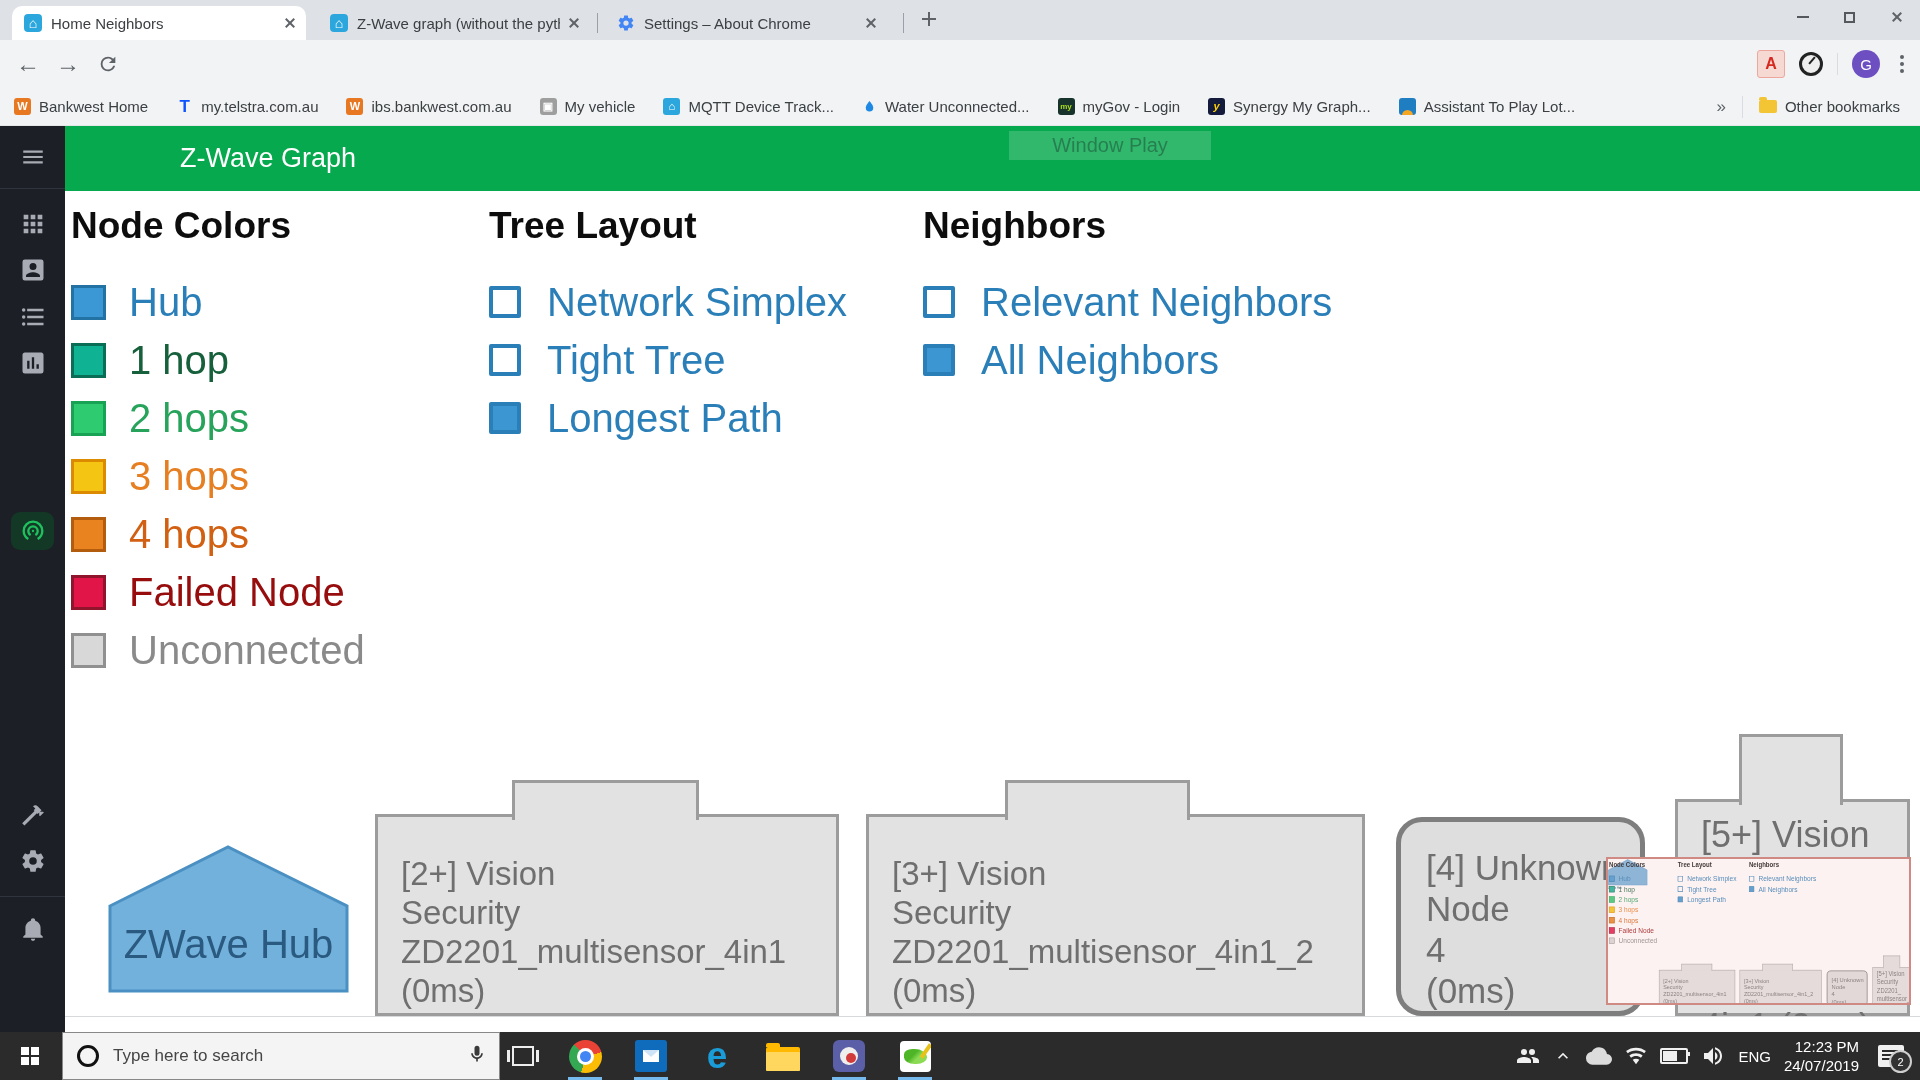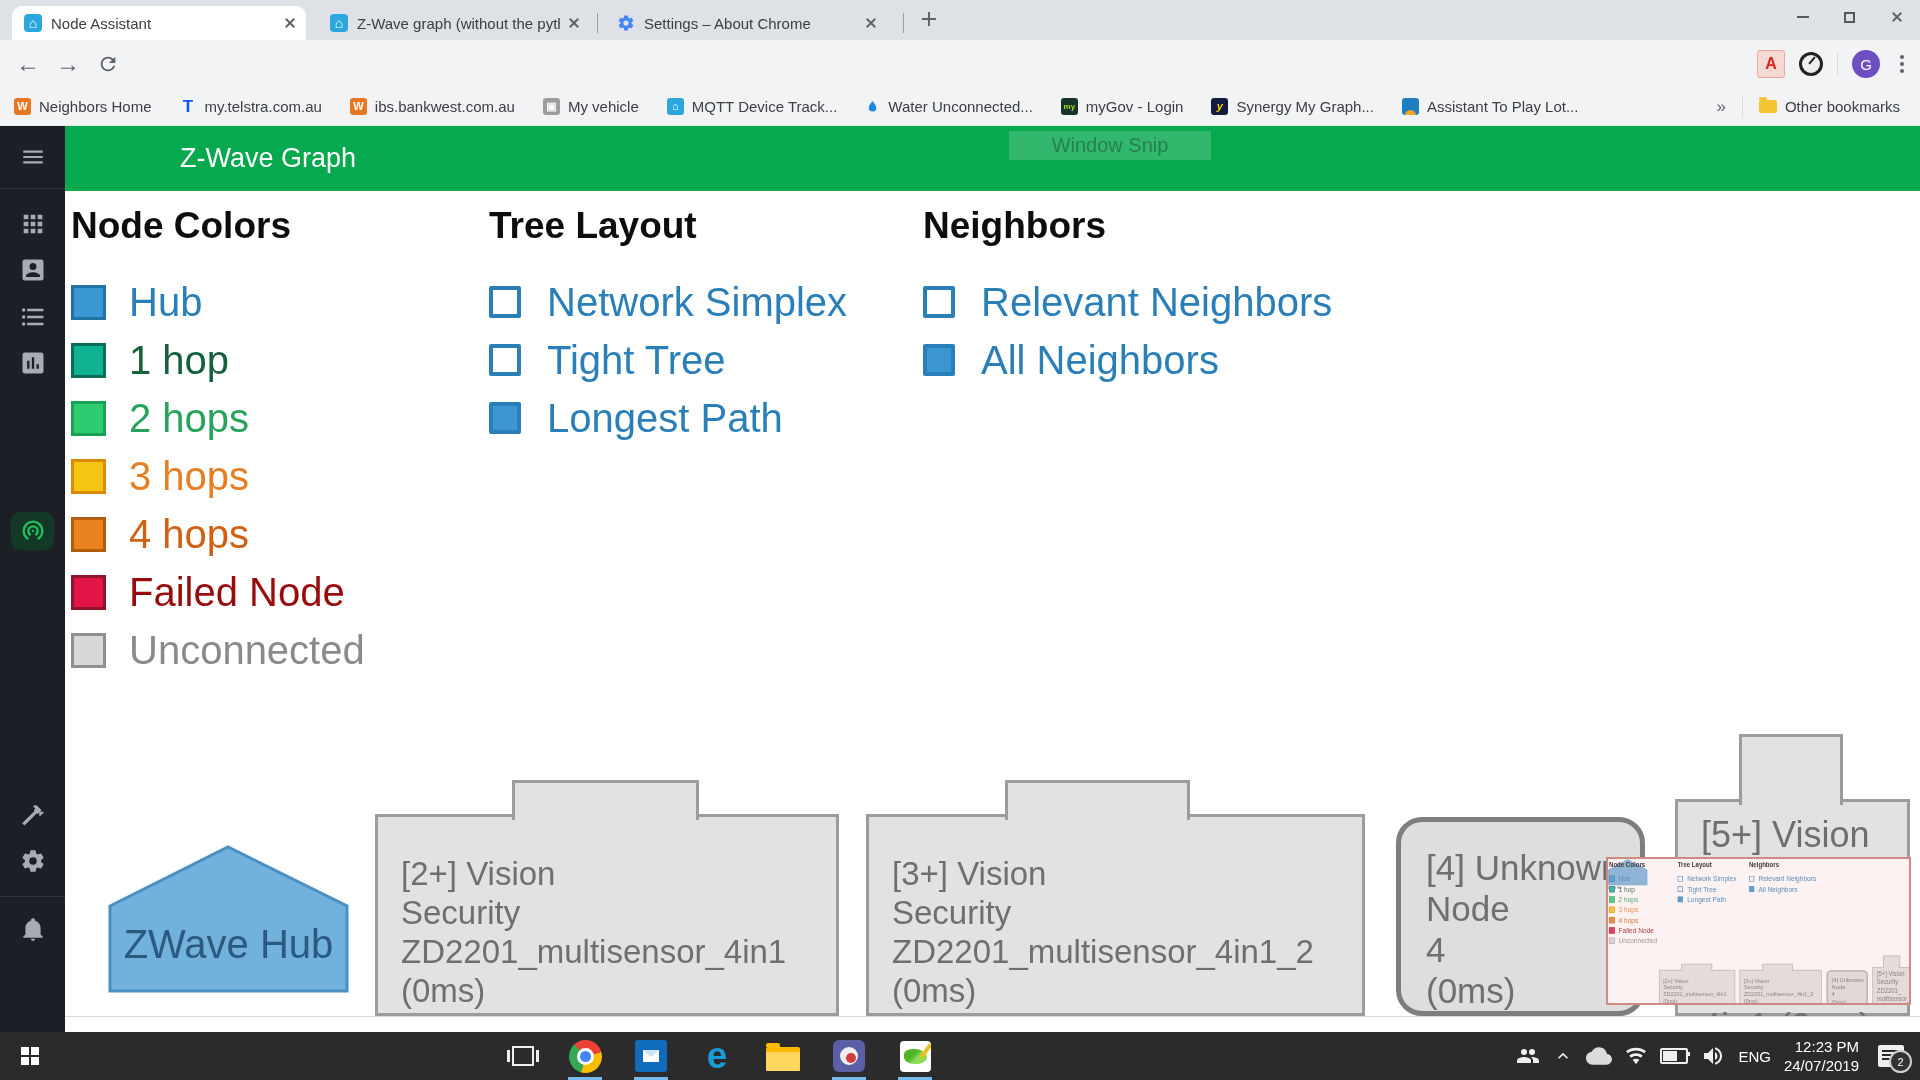--- a/index.html
+++ b/index.html
@@ -143,21 +143,21 @@
          border:2px solid #cfcfcf;color:#fff;font-size:11px;display:flex;align-items:center;justify-content:center;box-sizing:content-box;}
 </style>
 </head>
 <body>
 
 <div id="screen">
 
   <div id="tabstrip">
     <div class="tab active" style="left:12px;width:294px;">
       <span class="favicon-ha">⌂</span>
-      <span class="tab-title">Node Assistant</span>
+      <span class="tab-title">Home Neighbors</span>
       <span class="xicon"></span>
     </div>
     <div class="tab" style="left:318px;width:272px;">
       <span class="favicon-ha">⌂</span>
       <span class="tab-title">Z-Wave graph (without the pytho</span>
       <span class="xicon"></span>
     </div>
     <span class="tab-sep" style="left:597px;"></span>
     <div class="tab" style="left:605px;width:282px;">
       <svg width="18" height="18" viewBox="0 0 24 24">
@@ -198,21 +198,21 @@
           <i></i>
           <i></i>
           <i></i>
         </span>
     </div>
   </div>
 
   <div id="bookmarks">
     <span class="bm">
         <span class="fav bw">W</span>
-        <span class="bm-label">Neighbors Home</span>
+        <span class="bm-label">Bankwest Home</span>
       </span>
     <span class="bm">
         <span class="fav telstra">T</span>
         <span class="bm-label">my.telstra.com.au</span>
       </span>
     <span class="bm">
         <span class="fav bw">W</span>
         <span class="bm-label">ibs.bankwest.com.au</span>
       </span>
     <span class="bm">
@@ -297,21 +297,21 @@
     <div class="sb-ico" style="top:790px;">
       <svg width="26" height="26" viewBox="0 0 24 24">
           <path d="M21,19V20H3V19L5,17V11C5,7.9 7.03,5.17 10,4.29C10,4.19 10,4.1 10,4A2,2 0 0,1 12,2A2,2 0 0,1 14,4C14,4.1 14,4.19 14,4.29C16.97,5.17 19,7.9 19,11V17L21,19M14,21A2,2 0 0,1 12,23A2,2 0 0,1 10,21"></path>
         </svg>
     </div>
     <div class="sb-avatar">G</div>
   </div>
 
   <div id="header" style="background-color: rgb(6, 169, 77);">
     <span id="header-title">Z-Wave Graph</span>
-    <span id="snip-overlay">Window Snip</span>
+    <span id="snip-overlay">Window Play</span>
   </div>
 
   <div id="page-view">
 
     <div class="col" style="left:6px;">
       <div class="col-heading">Node Colors</div>
       <div class="legend-row">
           <span class="swatch" style="background-color: rgb(59, 152, 213); border-color: rgb(34, 115, 164);"></span>
           <span class="legend-label" style="color: rgb(43, 127, 184);">Hub</span>
         </div>
@@ -528,20 +528,29 @@
 
   <div id="taskbar">
     <div id="start">
         <span class="winlogo">
           <i></i>
           <i></i>
           <i></i>
           <i></i>
         </span>
       </div>
+    <div id="tb-search">
+      <span class="cortana"></span>
+      <span id="tb-search-text">Type here to search</span>
+      <span class="mic" style="margin-right:12px;">
+        <svg width="20" height="20" viewBox="0 0 24 24">
+            <path d="M12,2A3,3 0 0,1 15,5V11A3,3 0 0,1 12,14A3,3 0 0,1 9,11V5A3,3 0 0,1 12,2M19,11C19,14.53 16.39,17.44 13,17.93V21H11V17.93C7.61,17.44 5,14.53 5,11H7A5,5 0 0,0 12,16A5,5 0 0,0 17,11H19Z"></path>
+          </svg>
+      </span>
+    </div>
     <div id="taskview">
         <span class="tv-rect"></span>
       </div>
 
     <div class="task-ico" style="left:552px;">
         <span class="chrome-ball"></span>
         <span class="run-ind"></span>
       </div>
     <div class="task-ico" style="left:618px;">
         <span class="outlook-ico"></span>

